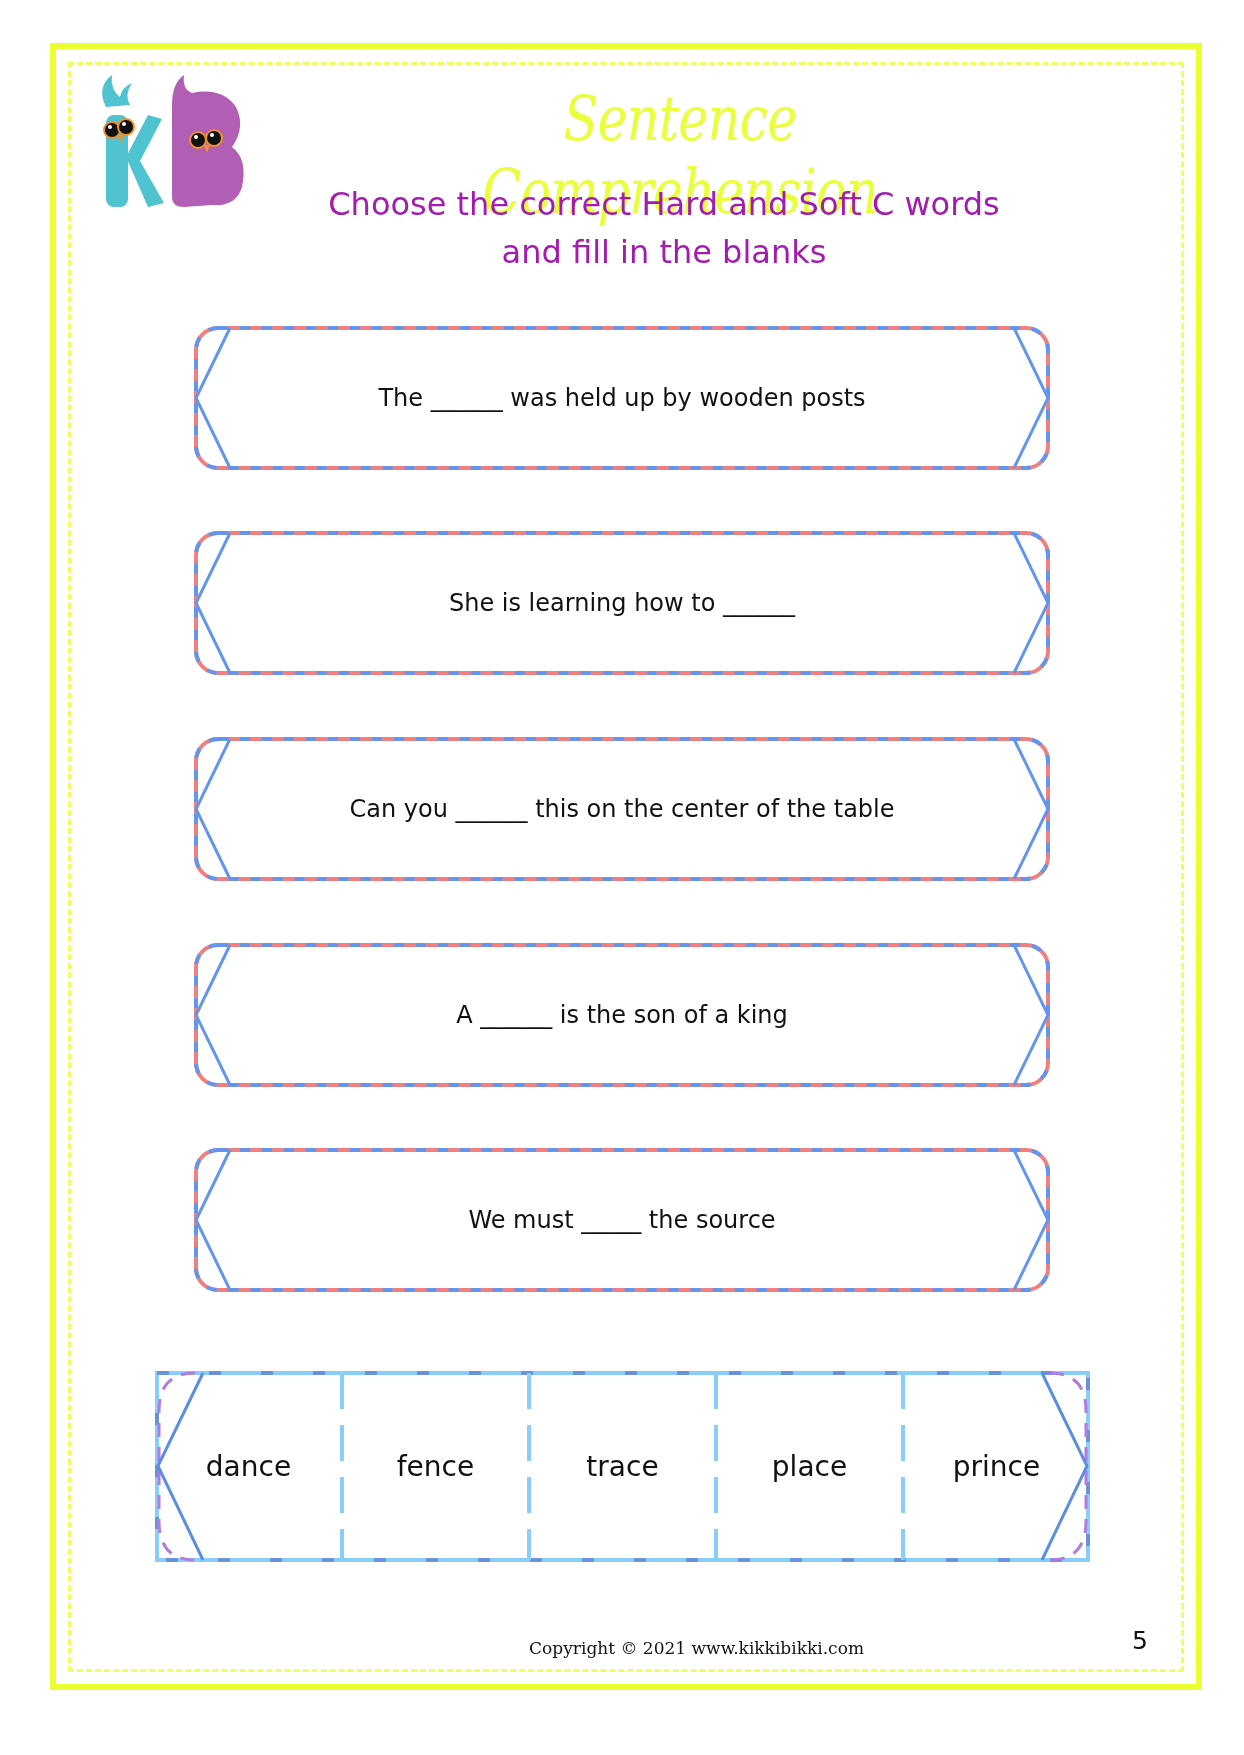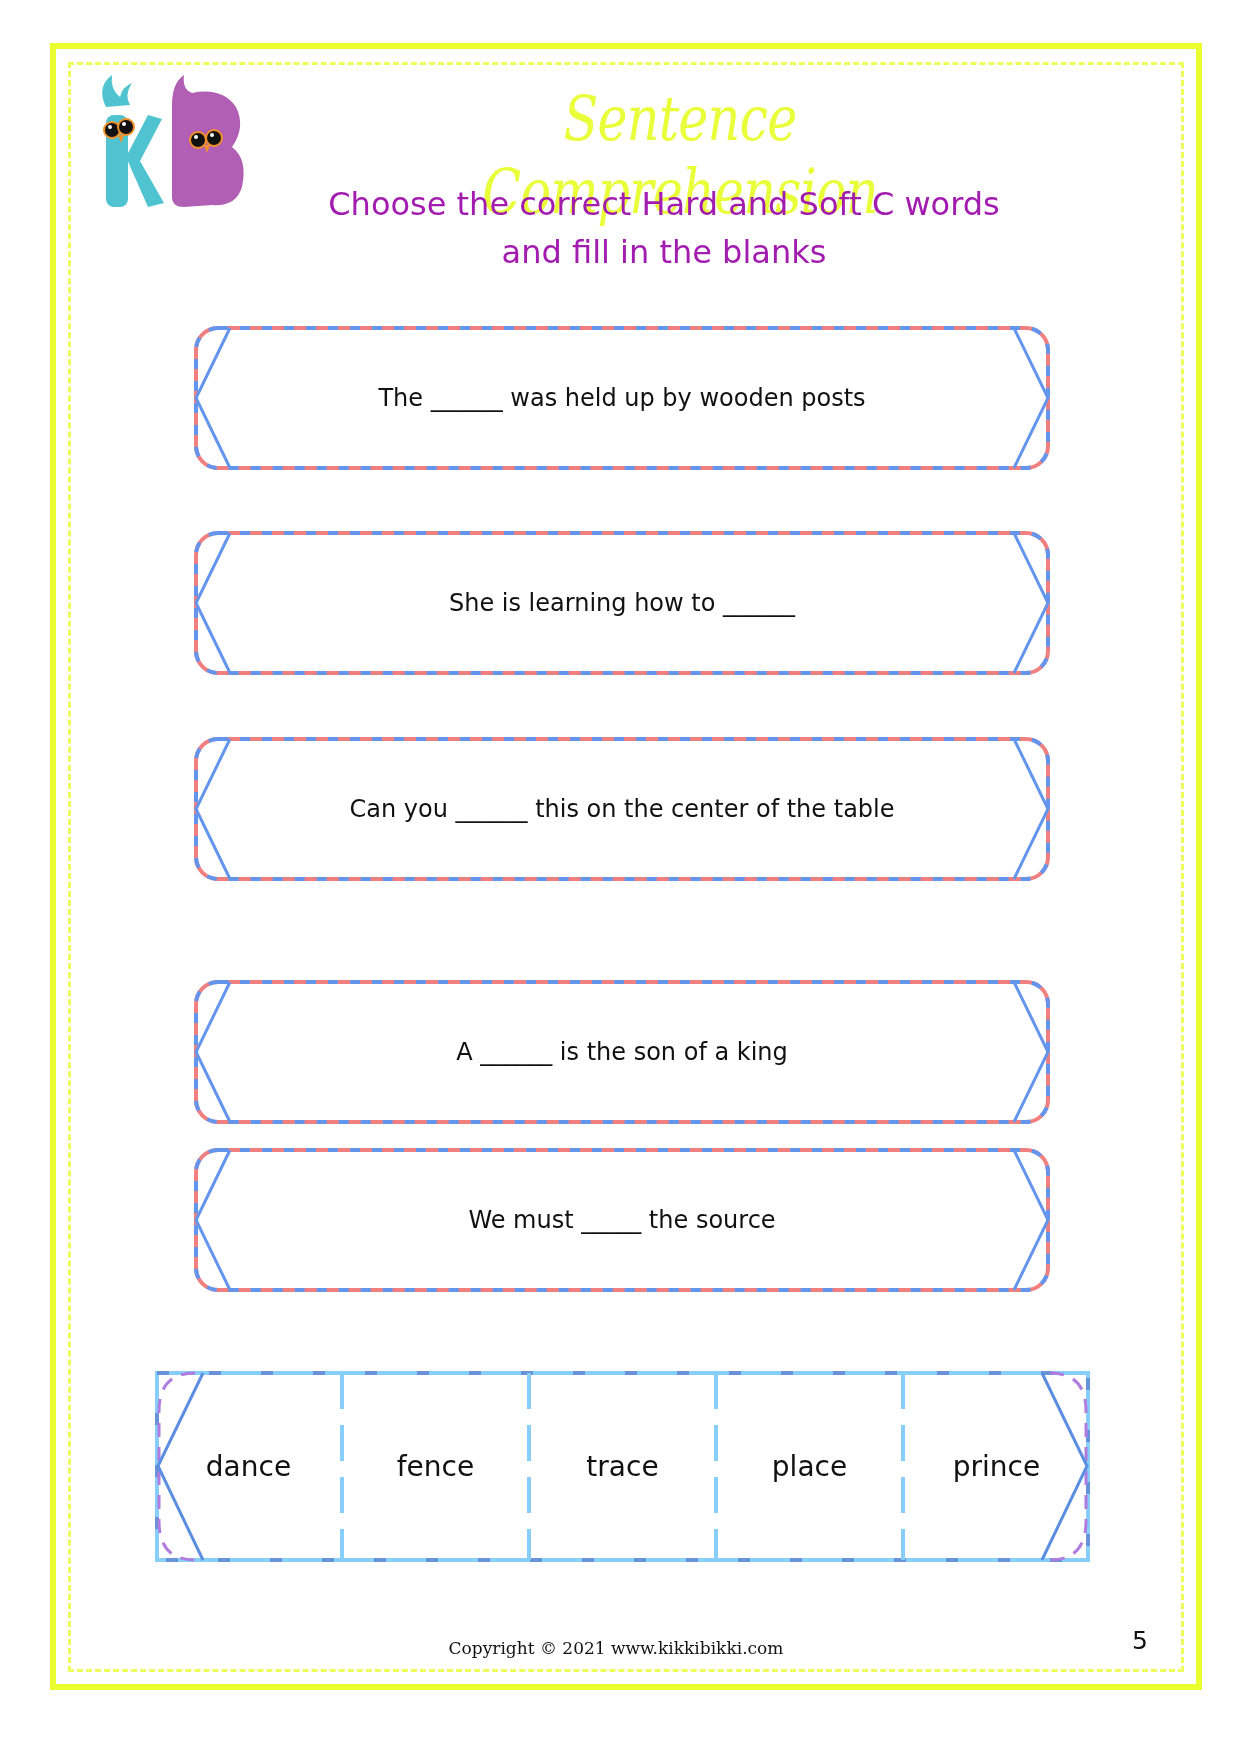--- a/index.html
+++ b/index.html
@@ -12,21 +12,21 @@
     font-family:"DejaVu Serif", serif; font-style:italic; font-size:62px; color:#e8ff3a; letter-spacing:-1px;
     transform:scaleX(0.82); transform-origin:center; }
   .subtitle { position:absolute; left:284px; top:180px; width:760px; text-align:center; font-size:32px; line-height:48px; color:#a21caf; }
   .sentence-box { position:absolute; left:194px; width:856px; height:144px; }
   .sentence-box svg { position:absolute; left:0; top:0; }
   .sentence-text { position:absolute; left:0; top:0; width:856px; height:144px; display:flex; align-items:center; justify-content:center;
     font-size:24px; color:#111; white-space:pre; }
   .word-bank { position:absolute; left:155px; top:1371px; width:935px; height:200px; }
   .word-bank svg { position:absolute; left:0; top:0; }
   .word-cell { position:absolute; top:0; height:191px; width:187px; display:flex; align-items:center; justify-content:center; font-size:28px; color:#111; }
-  .copyright { position:absolute; left:376px; top:1638px; width:480px; text-align:center; font-family:"DejaVu Serif", serif; font-size:17px; color:#111; }
+  .copyright { position:absolute; left:384px; top:1638px; width:480px; text-align:right; font-family:"DejaVu Serif", serif; font-size:17px; color:#111; }
   .page-number { position:absolute; left:1132px; top:1626px; font-size:25px; color:#111; }
 </style>
 </head>
 <body>
 
 <div class="outer-border"></div>
 <div class="inner-border"></div>
 
 <div class="logo">
   <svg width="160" height="135" viewBox="0 0 160 135">
@@ -78,21 +78,21 @@
 <div class="sentence-box" style="top:737px;">
   <svg width="856" height="144" viewBox="0 0 856 144">
     <rect x="2" y="2" width="852" height="140" rx="22" fill="none" stroke="#f08080" stroke-width="4"></rect>
     <rect x="2" y="2" width="852" height="140" rx="22" fill="none" stroke="#6495ed" stroke-width="4" stroke-dasharray="10 12"></rect>
     <polyline points="36,2 2,72 36,142" fill="none" stroke="#6495ed" stroke-width="3"></polyline>
     <polyline points="820,2 854,72 820,142" fill="none" stroke="#6495ed" stroke-width="3"></polyline>
   </svg>
   <div class="sentence-text">Can you ______ this on the center of the table</div>
 </div>
 
-<div class="sentence-box" style="top:980px;border-radius:14px;">
+<div class="sentence-box" style="top:943px;border-radius:14px;">
   <svg width="856" height="144" viewBox="0 0 856 144">
     <rect x="2" y="2" width="852" height="140" rx="22" fill="none" stroke="#f08080" stroke-width="4"></rect>
     <rect x="2" y="2" width="852" height="140" rx="22" fill="none" stroke="#6495ed" stroke-width="4" stroke-dasharray="10 12"></rect>
     <polyline points="36,2 2,72 36,142" fill="none" stroke="#6495ed" stroke-width="3"></polyline>
     <polyline points="820,2 854,72 820,142" fill="none" stroke="#6495ed" stroke-width="3"></polyline>
   </svg>
   <div class="sentence-text">A ______ is the son of a king</div>
 </div>
 
 <div class="sentence-box" style="top:1148px;">

